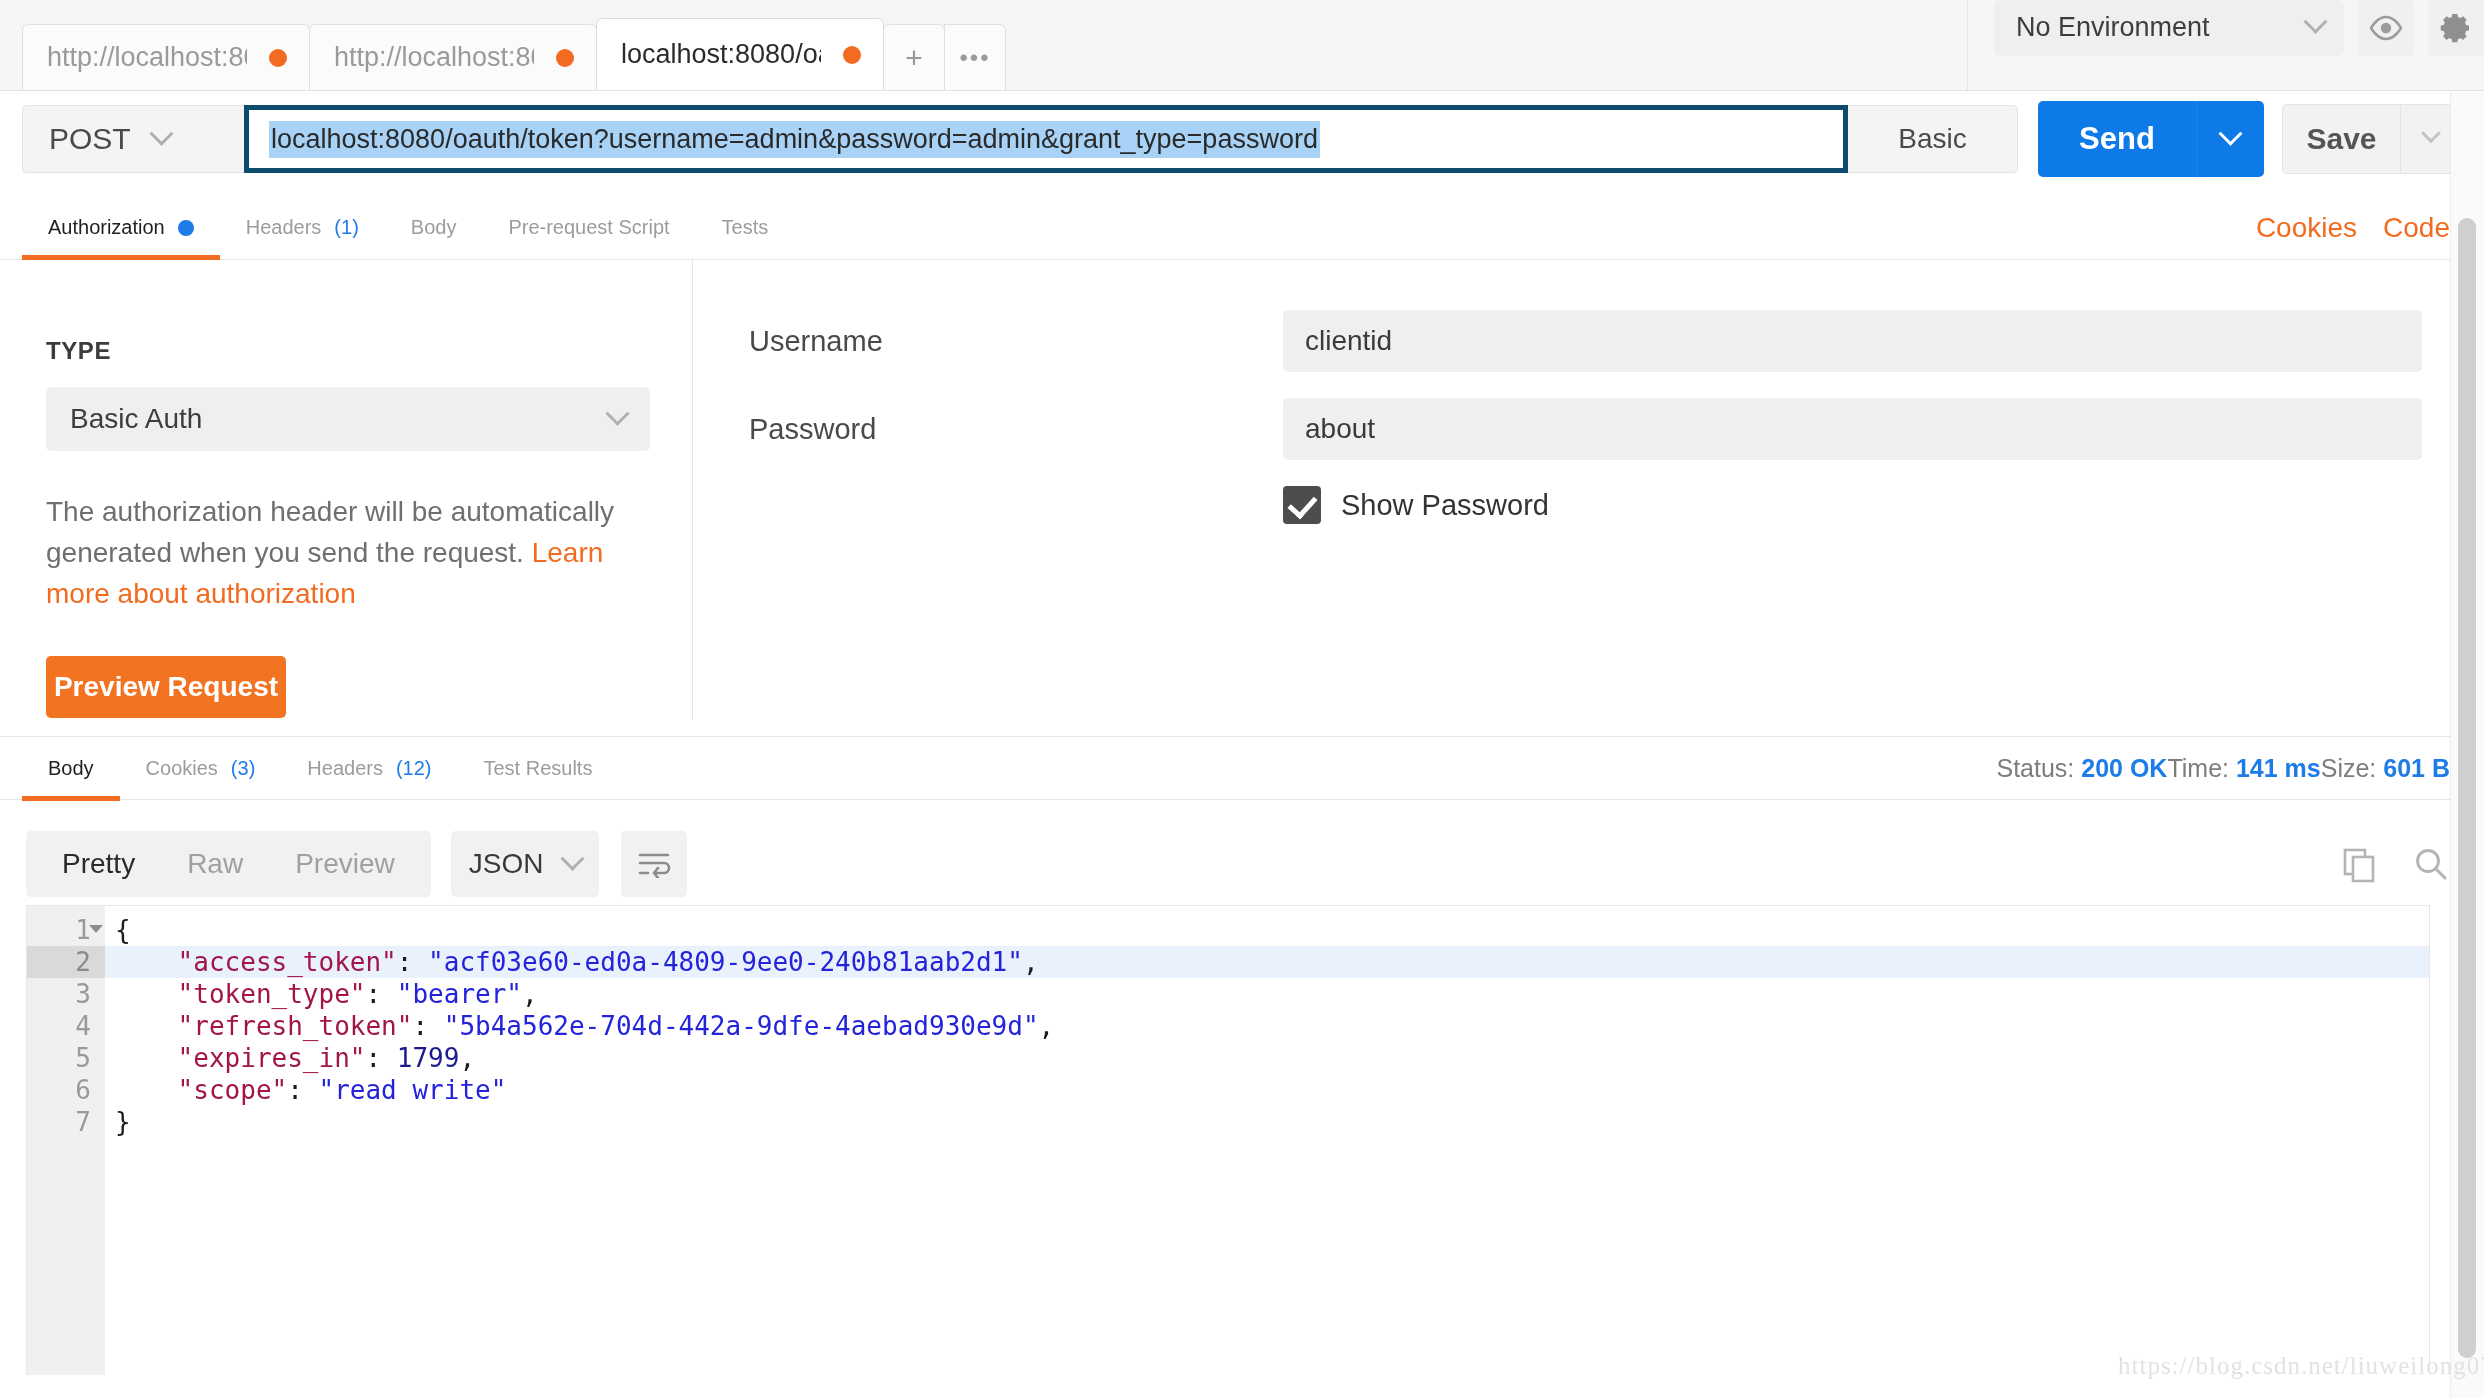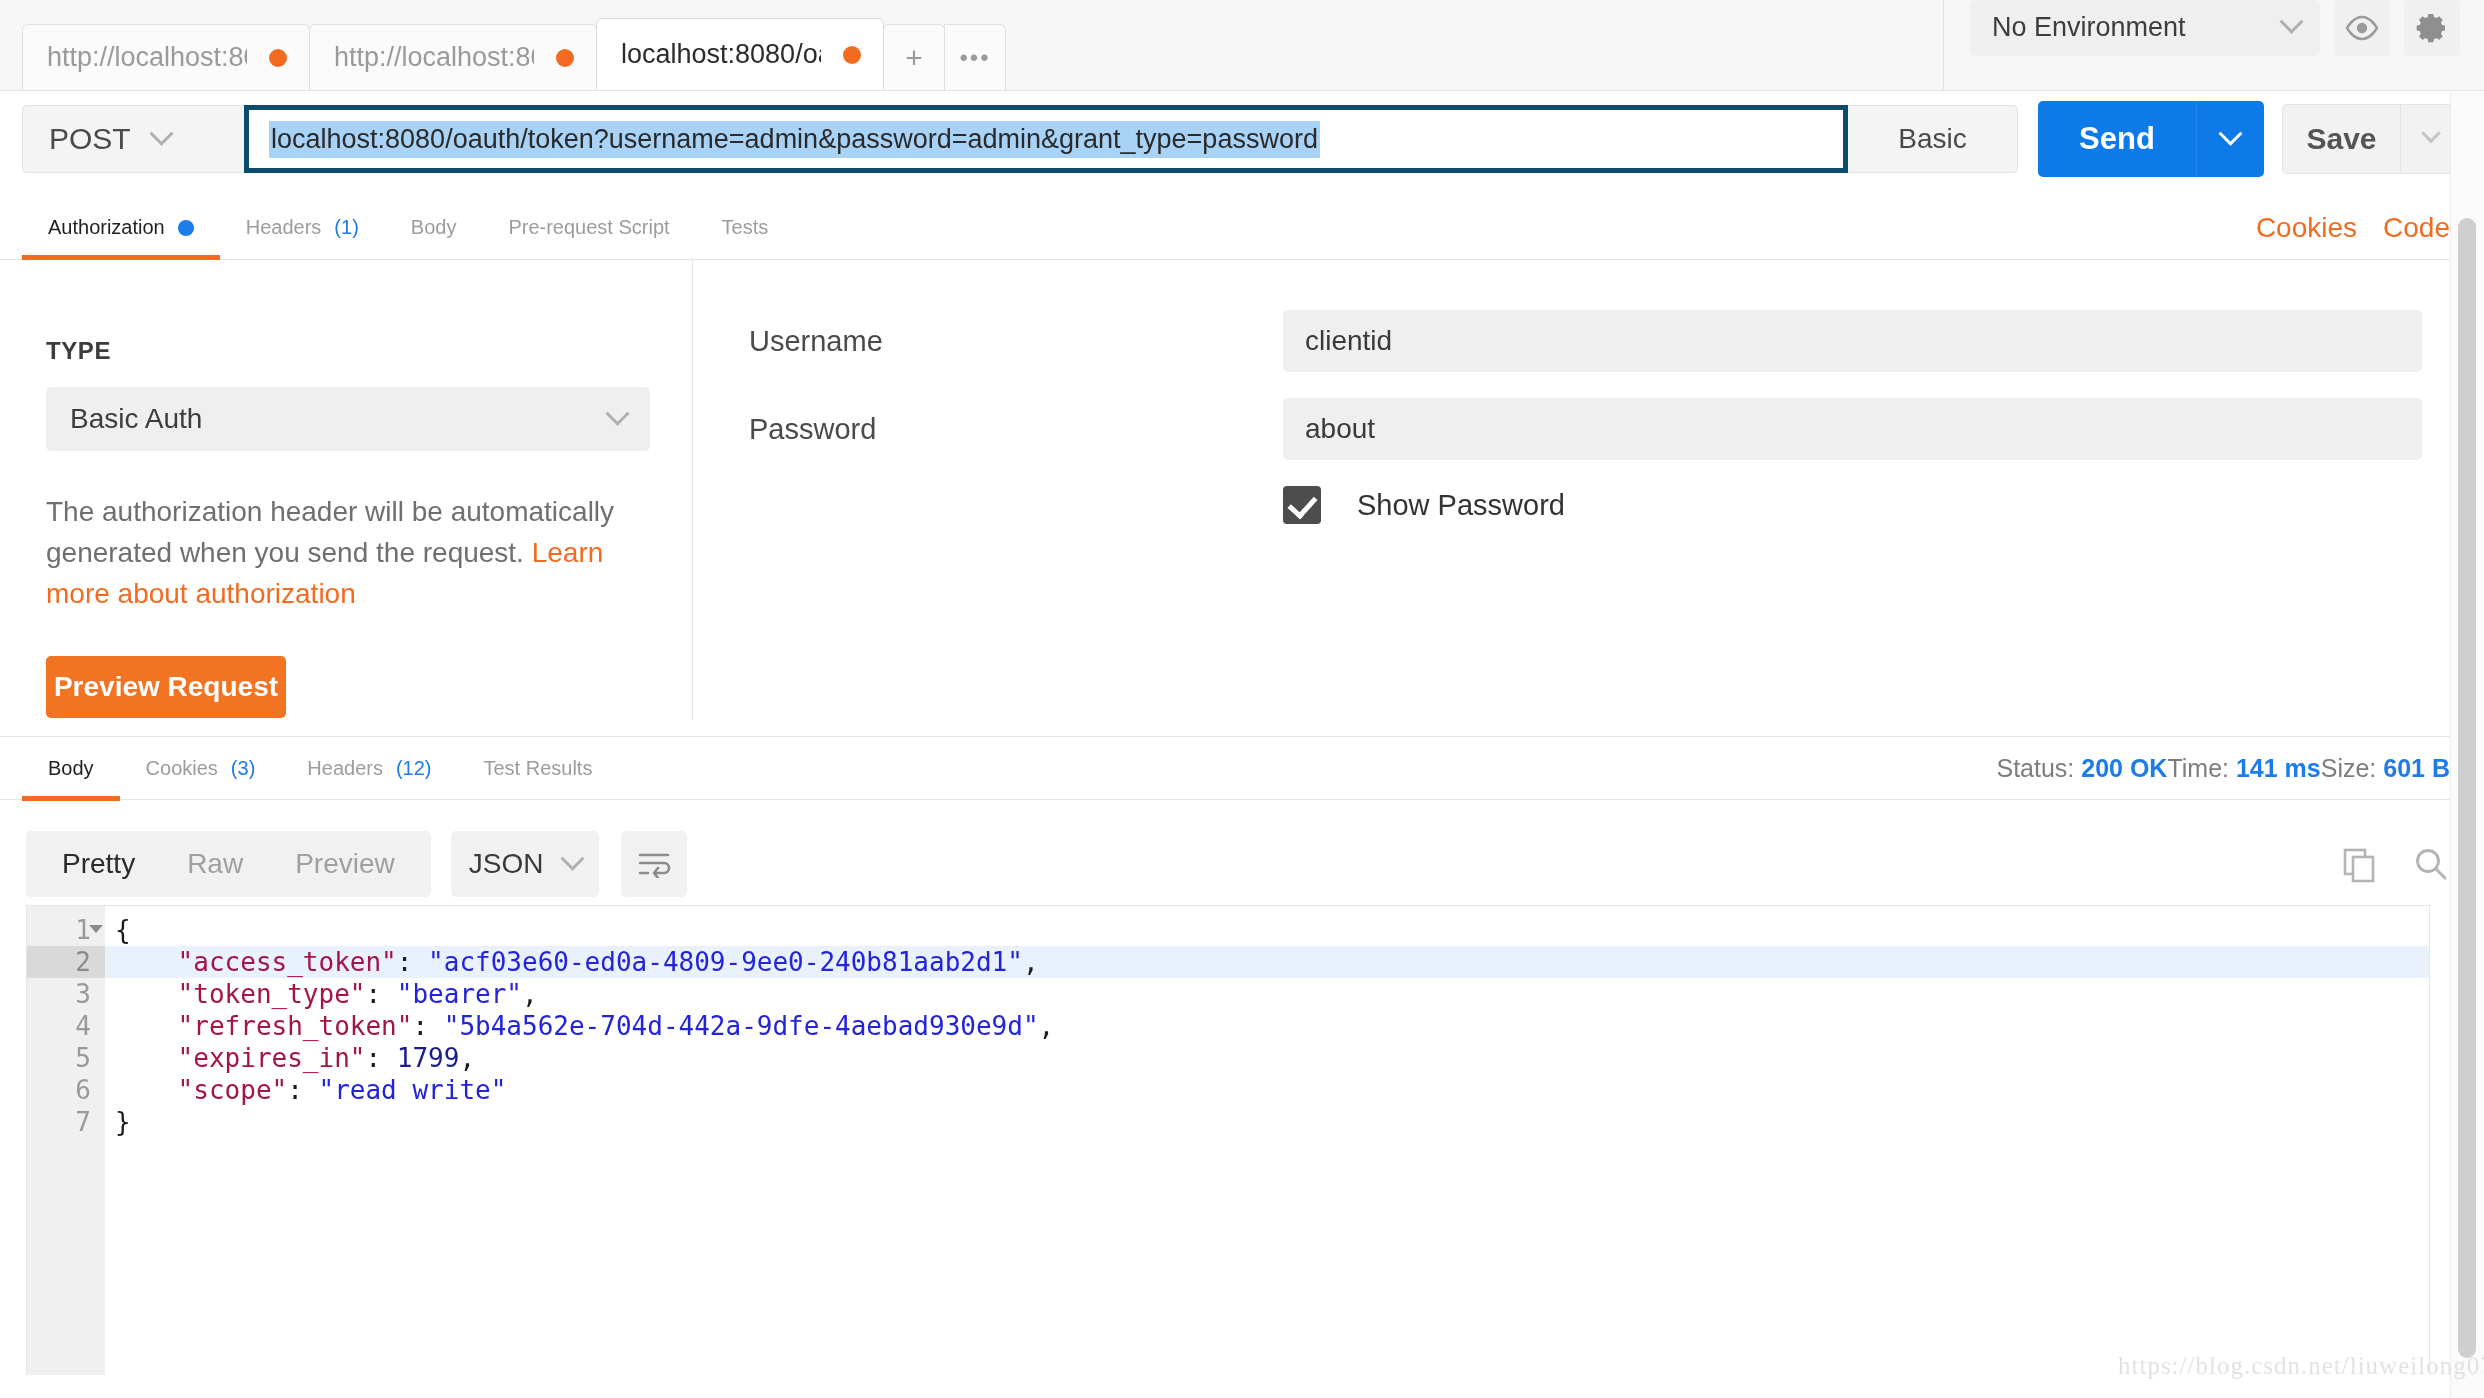--- a/index.html
+++ b/index.html
@@ -77,21 +77,20 @@
     font-size: 30px;
     margin-left: -1px;
   }
   .tab-plus { border-radius: 6px 6px 0 0; }
   .tab-more { border-radius: 0 6px 0 0; font-size: 24px; letter-spacing: 2px; }
 
   .env-zone {
     margin-left: auto;
     display: flex; align-items: center;
     gap: 14px;
-    padding-right: 24px;
     padding-bottom: 34px;
     border-left: 1px solid #e3e3e3;
     height: 91px;
     padding-left: 26px;
     align-items: center;
   }
   .env-select {
     width: 350px; height: 56px;
     background: #efefef;
     border-radius: 5px;
@@ -292,21 +291,21 @@
     flex: 1; height: 62px;
     background: #efefef;
     border-radius: 5px;
     display: flex; align-items: center;
     padding: 0 22px;
     font-size: 28px; color: #3a3a3a;
   }
   .check-row {
     display: flex; align-items: center;
     margin-left: 534px;
-    gap: 36px;
+    gap: 20px;
     margin-top: 12px;
   }
   .checkbox {
     width: 38px; height: 38px;
     background: #4d4d4d;
     border-radius: 4px;
     position: relative;
   }
   .checkbox::after {
     content: "";

